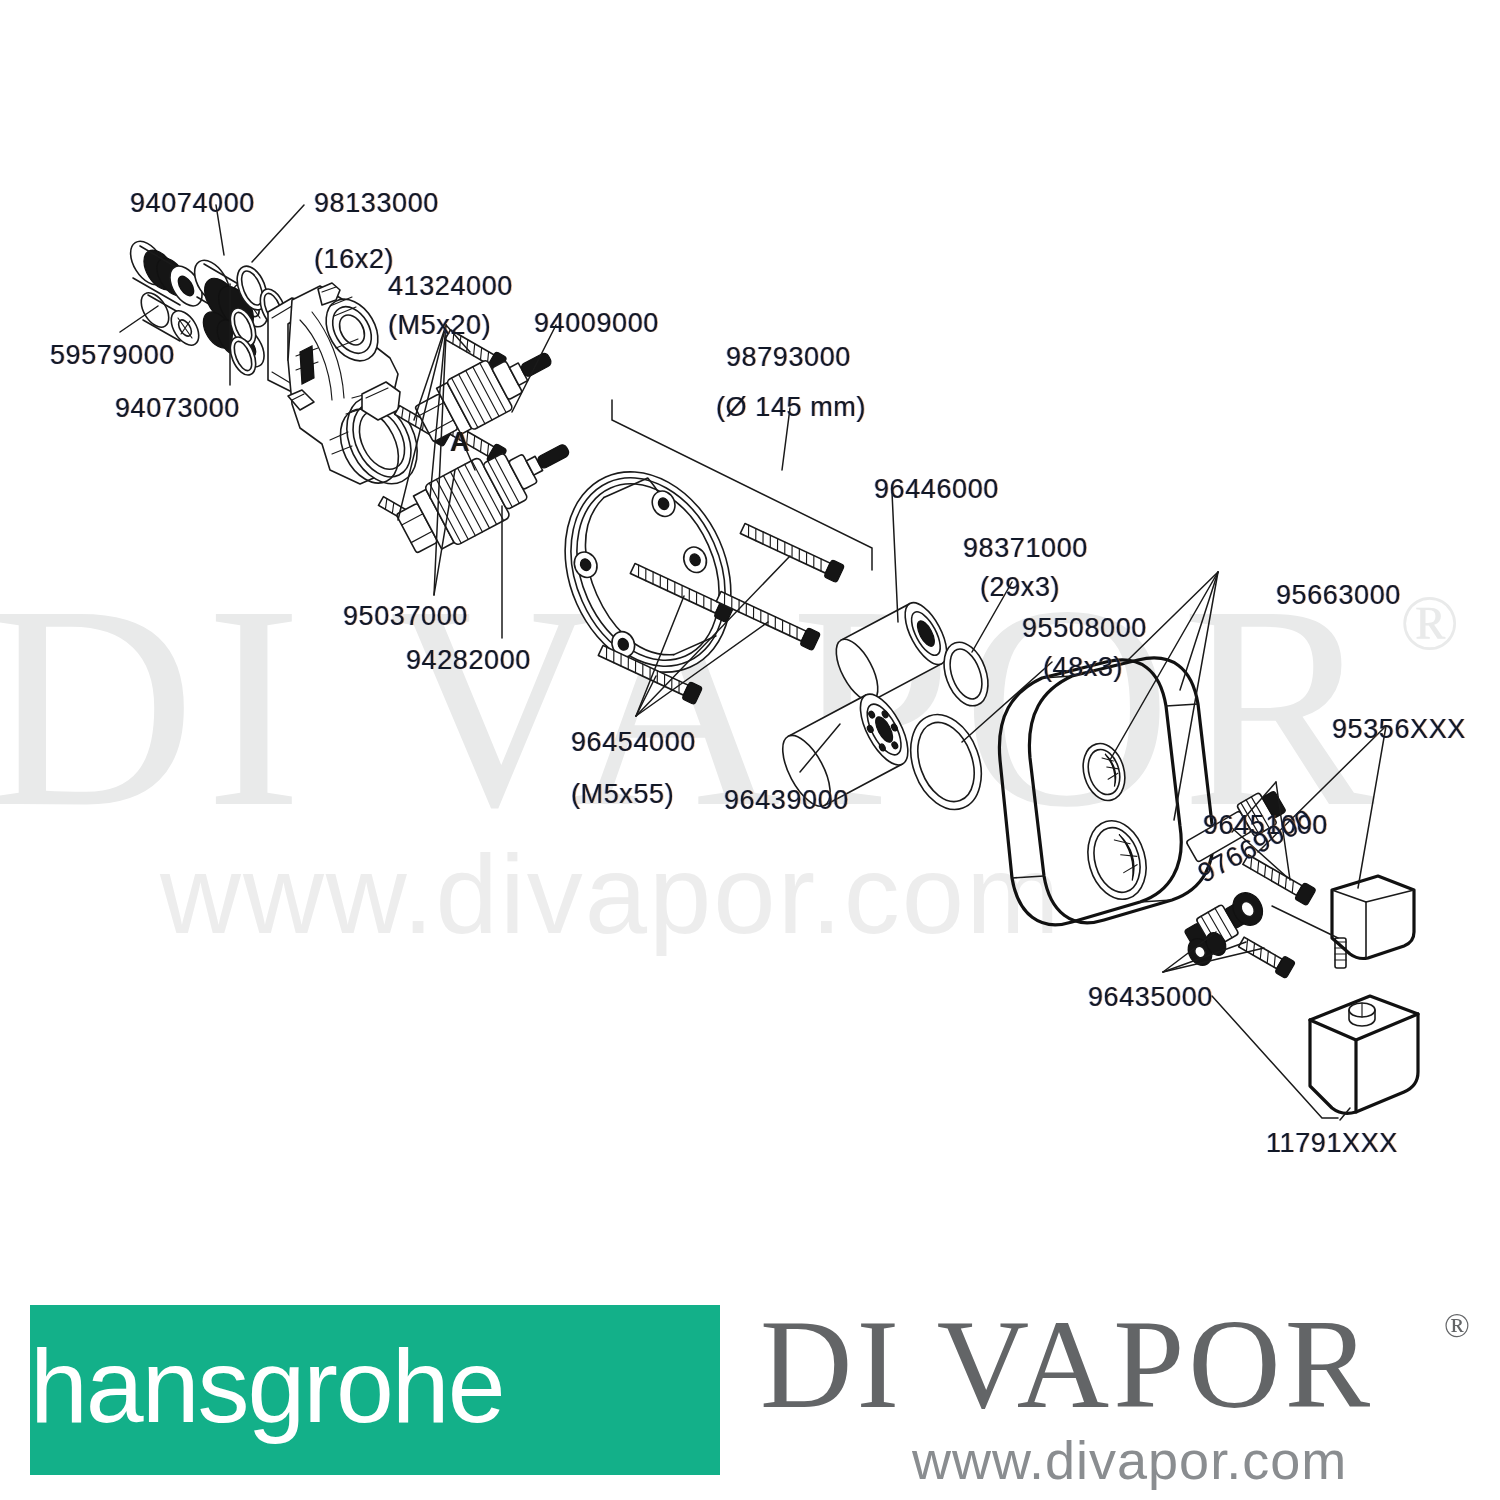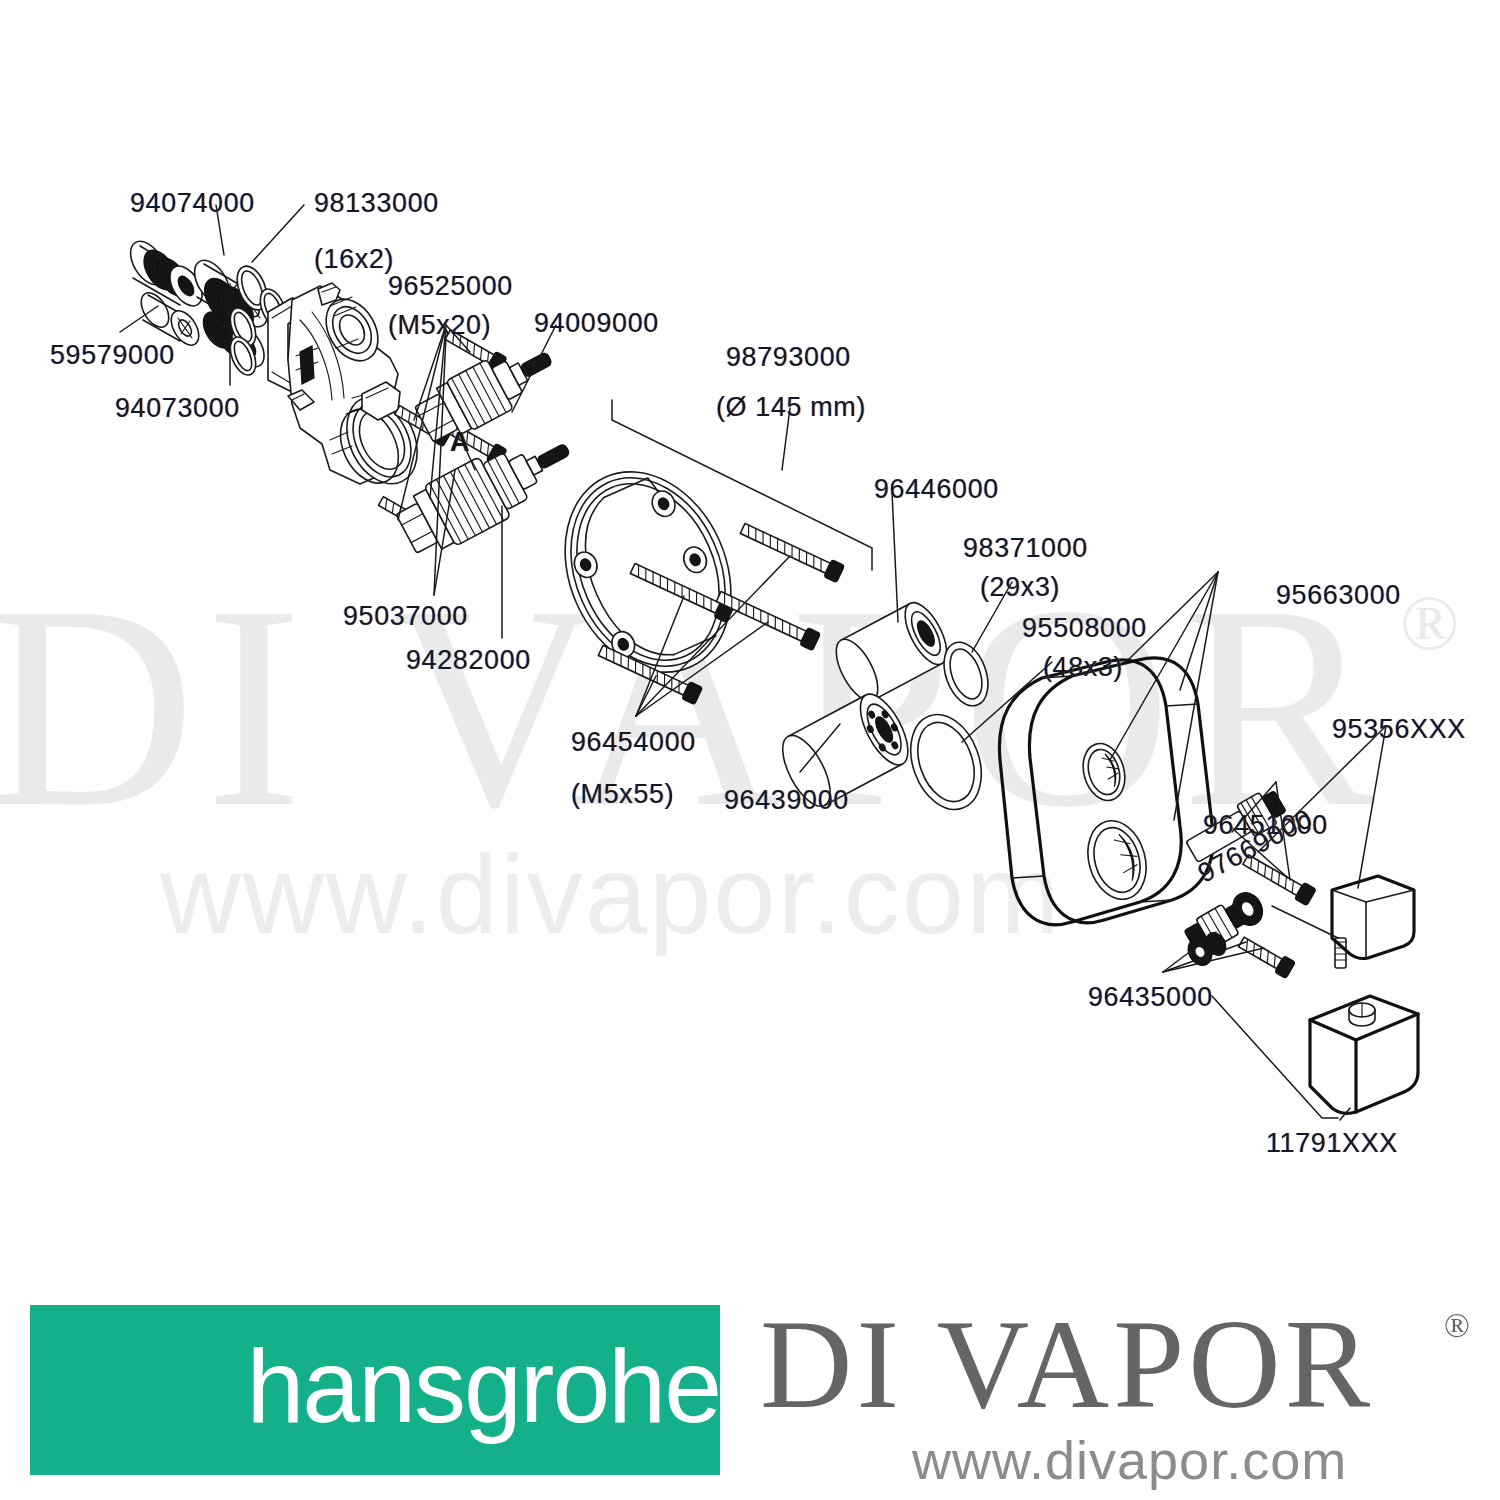--- a/index.html
+++ b/index.html
@@ -53,21 +53,21 @@
     white-space:nowrap;
     text-shadow:0.7px 0 0 rgba(200,110,40,.50), -0.7px 0 0 rgba(60,90,190,.42);
   }
   .lbl.a{ letter-spacing:1px; font-weight:700; color:#161616;}
 
   
   #footer{position:absolute;left:0;top:1285px;width:1500px;height:215px;z-index:6;background:#fff;}
   #hg-box{
     position:absolute;left:30px;top:20px;width:690px;height:170px;
     background:#13b089;
-    display:flex;align-items:center;justify-content:flex-end;
+    display:flex;align-items:center;justify-content:flex-start;
   }
   #hg-text{
     color:#ffffff;
     font-size:104px;
     font-family:"Liberation Sans", sans-serif;
     letter-spacing:-2px;
     line-height:1;
     transform:translateY(-4px);
   }
   #dv-wrap{
@@ -470,21 +470,21 @@
 
       <path class="lead" d="M1272 906 L1338 938"></path>
     </g>
 
   </svg>
 
   <div id="labels">
       <div class="lbl" style="left: 130px; top: 188px;">94074000</div>
       <div class="lbl" style="left: 314px; top: 188px;">98133000</div>
       <div class="lbl" style="left: 314px; top: 244px; text-align: center;">(16x2)</div>
-      <div class="lbl" style="left: 388px; top: 271px;">96525000</div>
+      <div class="lbl" style="left: 388px; top: 271px;">41324000</div>
       <div class="lbl" style="left: 388px; top: 310px;">(M5x20)</div>
       <div class="lbl" style="left: 534px; top: 308px;">94009000</div>
       <div class="lbl" style="left: 50px; top: 340px;">59579000</div>
       <div class="lbl" style="left: 115px; top: 393px;">94073000</div>
       <div class="lbl" style="left: 726px; top: 342px;">98793000</div>
       <div class="lbl" style="left: 716px; top: 392px;">(Ø 145 mm)</div>
       <div class="lbl" style="left: 874px; top: 474px;">96446000</div>
       <div class="lbl" style="left: 963px; top: 533px;">98371000</div>
       <div class="lbl" style="left: 980px; top: 572px;">(29x3)</div>
       <div class="lbl" style="left: 1022px; top: 613px;">95508000</div>

